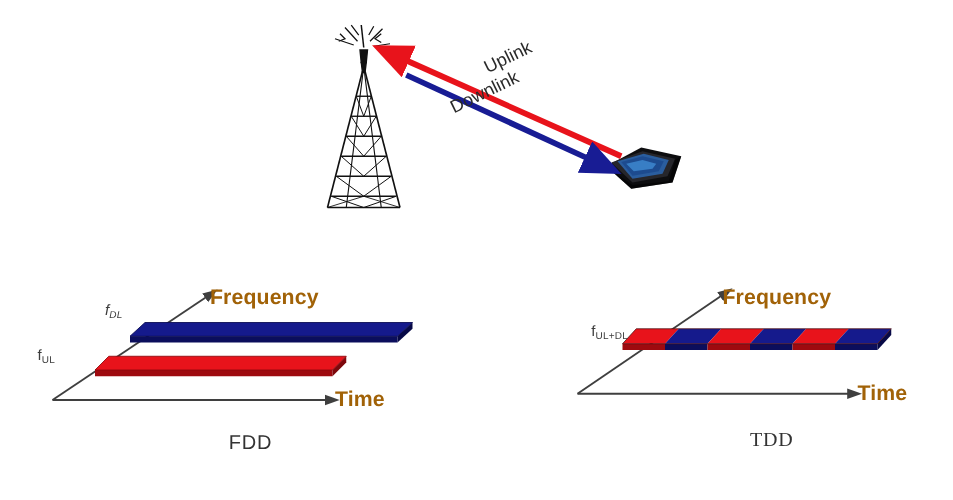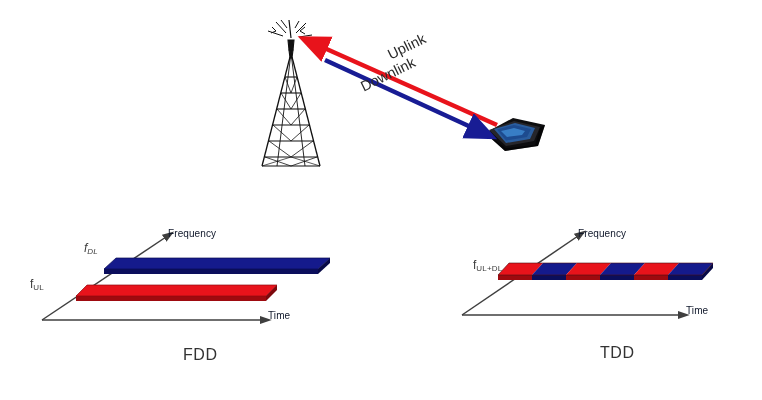--- a/index.html
+++ b/index.html
@@ -24,23 +24,24 @@
     width: 762px;
     height: 400px;
   }
   .lbl {
     position: absolute;
     white-space: nowrap;
     color: #3a3a3a;
     font-family: "Liberation Sans", sans-serif;
   }
   .axis-label {
-    font-size: 10px;
-    color: #0f172a;
+    font-size: 17px;
+    color: #a16207;
     letter-spacing: 0.1px;
+    font-weight: bold;
   }
   .caption {
     font-size: 16px;
     color: #333333;
     font-weight: normal;
     letter-spacing: 0.6px;
     margin-left: 44px;
   }
   .freq-label {
     font-size: 12px;
@@ -70,21 +71,21 @@
     transform: rotate(-26deg);
   }
   #fdd-freq-axis-label { left: 168px; top: 228px; }
   #fdd-time-axis-label { left: 268px; top: 310px; }
   #fdd-fdl-label { left: 84px; top: 241px; font-style: italic; }
   #fdd-ful-label { left: 30px; top: 277px; }
   #fdd-caption { left: 139px; top: 346px; }
   #tdd-freq-axis-label { left: 578px; top: 228px; }
   #tdd-time-axis-label { left: 686px; top: 305px; }
   #tdd-fuldl-label { left: 473px; top: 258px; text-align: right; }
-  #tdd-caption { left: 556px; top: 344px; }
+  #tdd-caption { left: 556px; top: 344px; font-family: Liberation Serif, serif; }
 </style>
 </head>
 <body>
 
 <div id="canvas">
 
   <svg class="svg-layer" viewBox="0 0 762 400">
     <defs>
       <marker id="arrow-red" markerWidth="7" markerHeight="7" refX="1.2" refY="3" orient="auto">
         <path d="M0,0 L7,3 L0,6 z" fill="#e8131b"></path>

